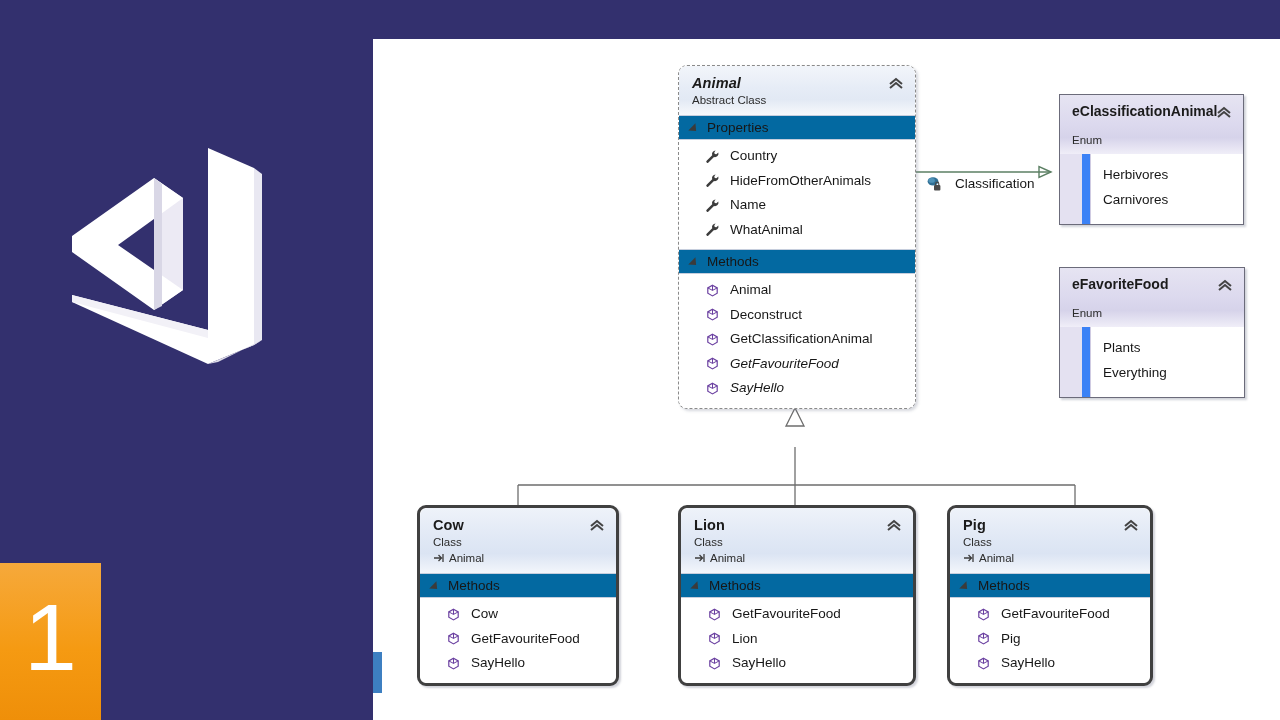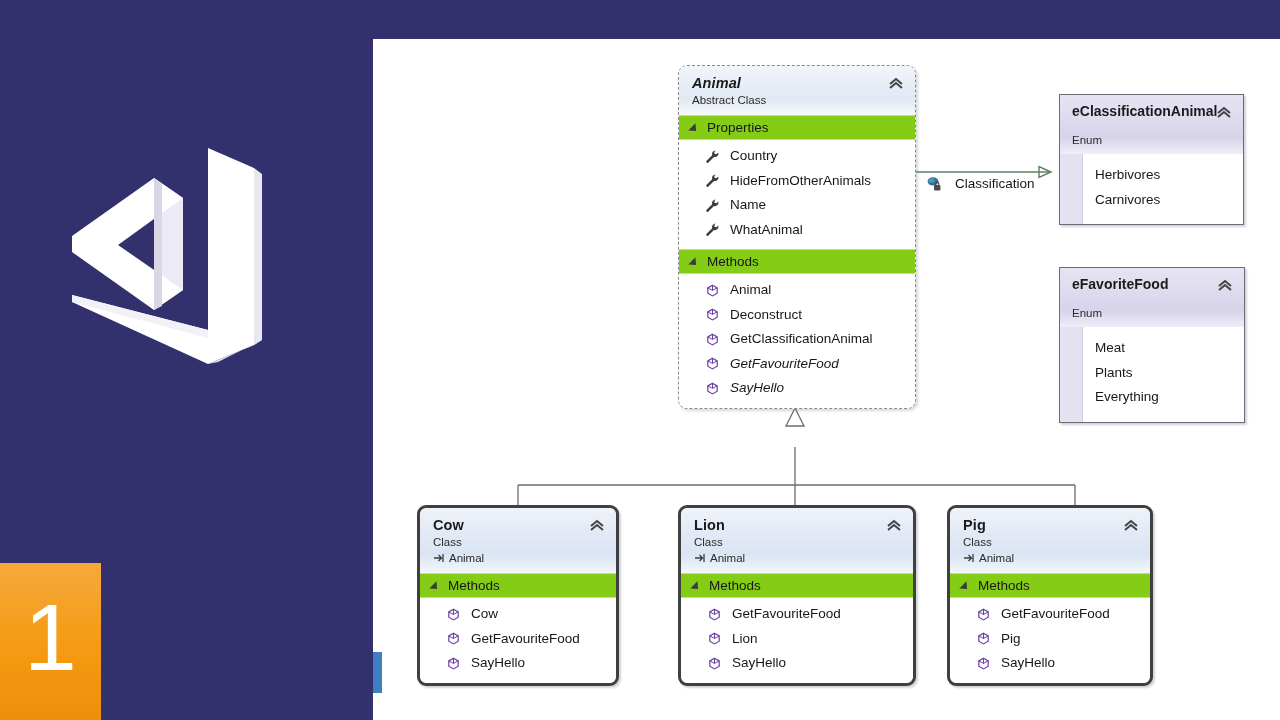--- a/index.html
+++ b/index.html
@@ -82,21 +82,21 @@
     font-size: 11.5px; color: #2b2b2b; margin-top: 4px;
     display: flex; align-items: center; gap: 4px;
   }
 
   .collapse-btn {
     position: absolute; right: 10px; top: 9px;
     width: 18px; height: 16px; cursor: pointer;
   }
 
   .section {
-    background: #84cc16;
+    background: #0369a1;
     border-top: 1px solid #c6cedd;
     border-bottom: 1px solid #c6cedd;
     padding: 4px 10px 4px 10px;
     display: flex; align-items: center; gap: 8px;
     font-size: 13.5px; color: #171717;
   }
   .section .tri {
     width: 0; height: 0;
     border-left: 5px solid transparent;
     border-right: 5px solid transparent;
@@ -123,21 +123,21 @@
     box-shadow: 2px 2px 2px rgba(120,125,145,0.35);
   }
   .enum .ehdr {
     position: relative;
     background: linear-gradient(180deg, #e6e4f2 0%, #dcd9ee 50%, #d6d3ea 72%, #f0eef8 100%);
     padding: 8px 12px 8px 12px;
   }
   .enum .ehdr .title { font-size: 14px; font-weight: bold; color: #1b1b1b; }
   .enum .ehdr .sub { font-size: 11.5px; color: #2b2b2b; margin-top: 15px; }
   .enum .ebody {
-    display: flex; background: #3b82f6;
+    display: flex; background: #3b82f6; gap: 8px;
   }
   .enum .eband { width: 22px; background: #e4e1f1; flex: 0 0 22px; }
   .enum .elist {
     flex: 1 1 auto; padding: 9px 0 12px 0;
     border-left: 1px solid #cfcbe2;
     background: #ffffff;
   }
   .enum .eitem { font-size: 13.5px; color: #171717; padding: 1px 10px 1px 12px; line-height: 1.67; }
 
   
@@ -331,21 +331,20 @@
       <span class="collapse-btn">
         <svg viewBox="0 0 18 16" width="18" height="16">
             <path d="M3 9 L9 4 L15 9" fill="none" stroke="#444" stroke-width="2"></path>
             <path d="M3 13 L9 8 L15 13" fill="none" stroke="#444" stroke-width="2"></path>
           </svg>
       </span>
     </div>
     <div class="ebody">
       <div class="eband"></div>
       <div class="elist">
-        <div class="eitem">Meat</div>
         <div class="eitem">Plants</div>
         <div class="eitem">Everything</div>
       </div>
     </div>
   </div>
 
   <div class="shape rounded" style="left:44px; top:466px; width:202px;">
     <div class="hdr">
       <div class="title">Cow</div>
       <div class="sub">Class</div>

